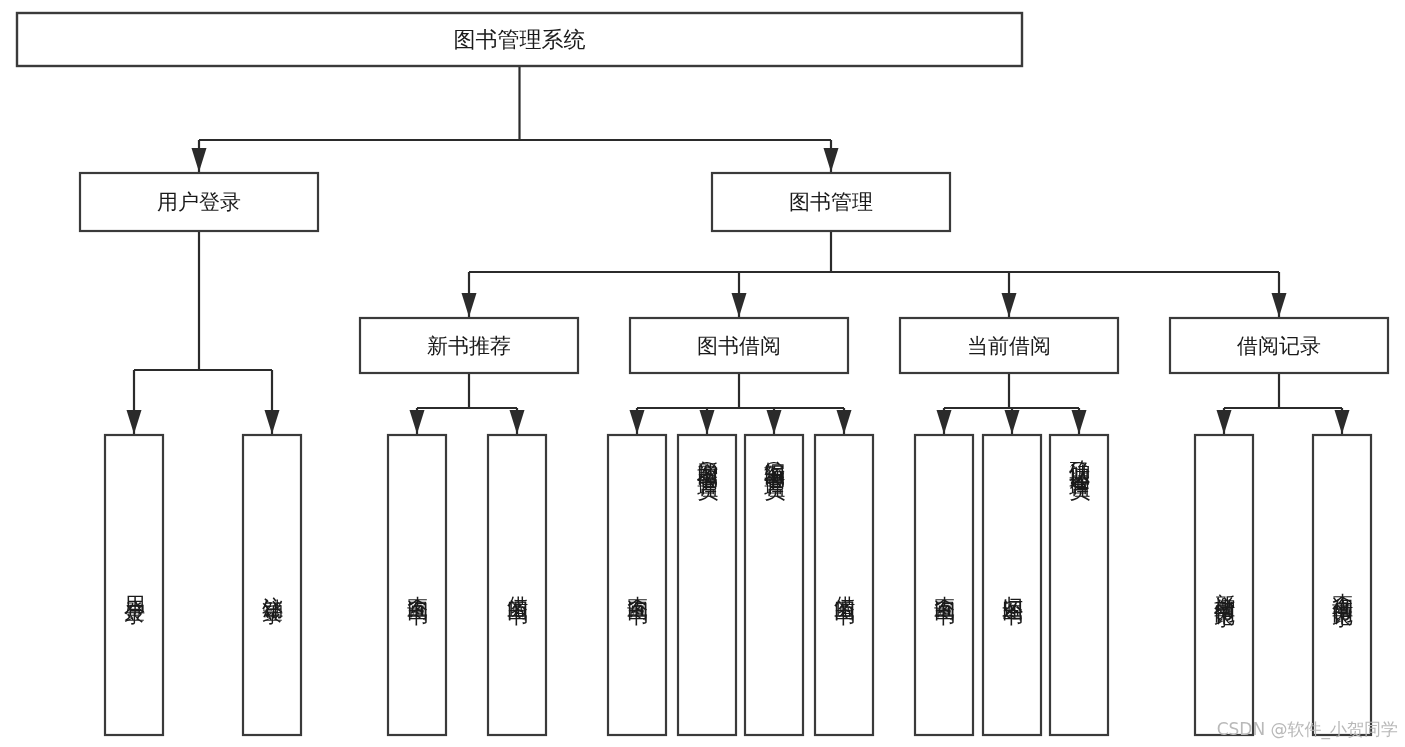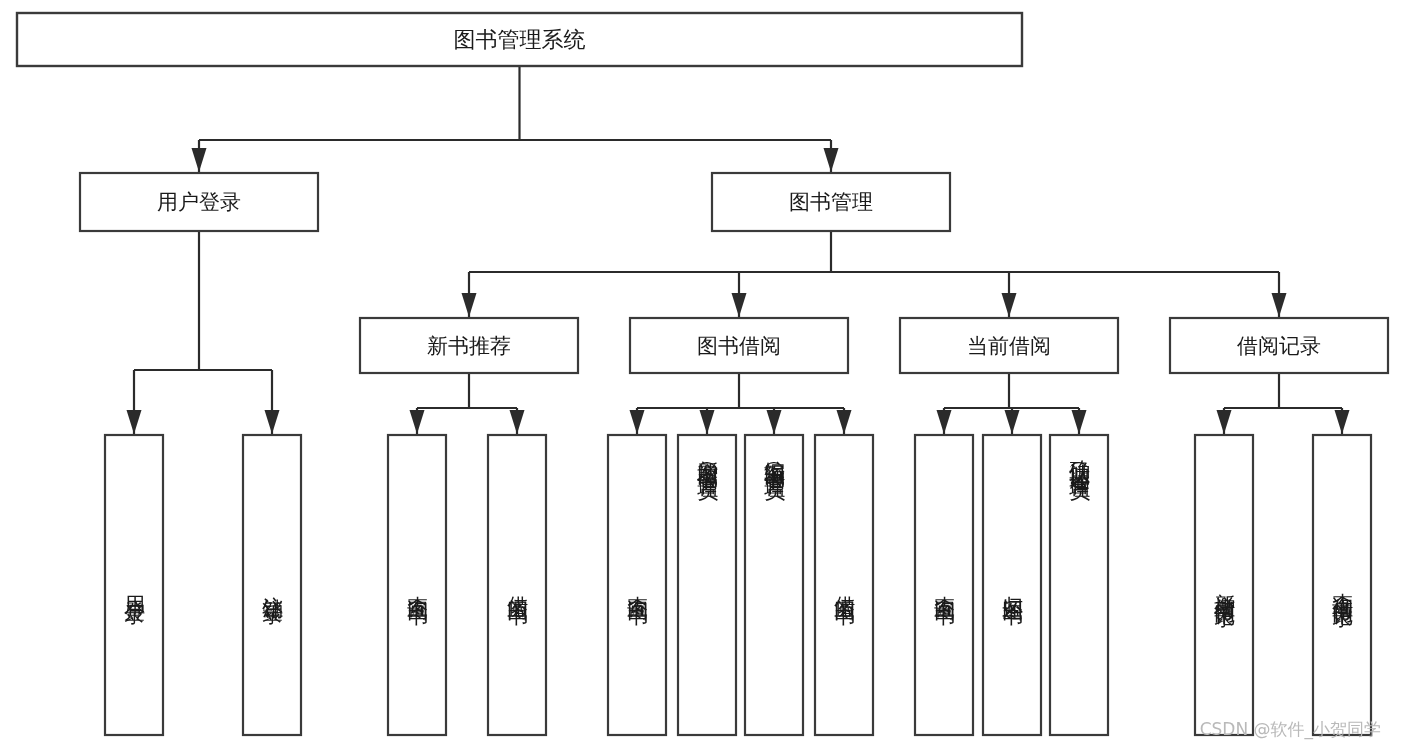--- a/index.html
+++ b/index.html
@@ -68,21 +68,21 @@
     font-family: "DejaVu Sans", "Liberation Sans", sans-serif;
     font-size: 21px;
     line-height: 1.12;
     letter-spacing: 3px;
     color: #1a1a1a;
     white-space: nowrap;
     text-align: center;
   }
   .watermark {
     position: absolute;
-    right: 24px;
+    right: 7px;
     bottom: 6px;
     font-family: "DejaVu Sans", "Liberation Sans", sans-serif;
     font-size: 17px;
     color: #b9b9b9;
     white-space: nowrap;
     margin-left: 44px;
   }
 </style>
 </head>
 <body>

